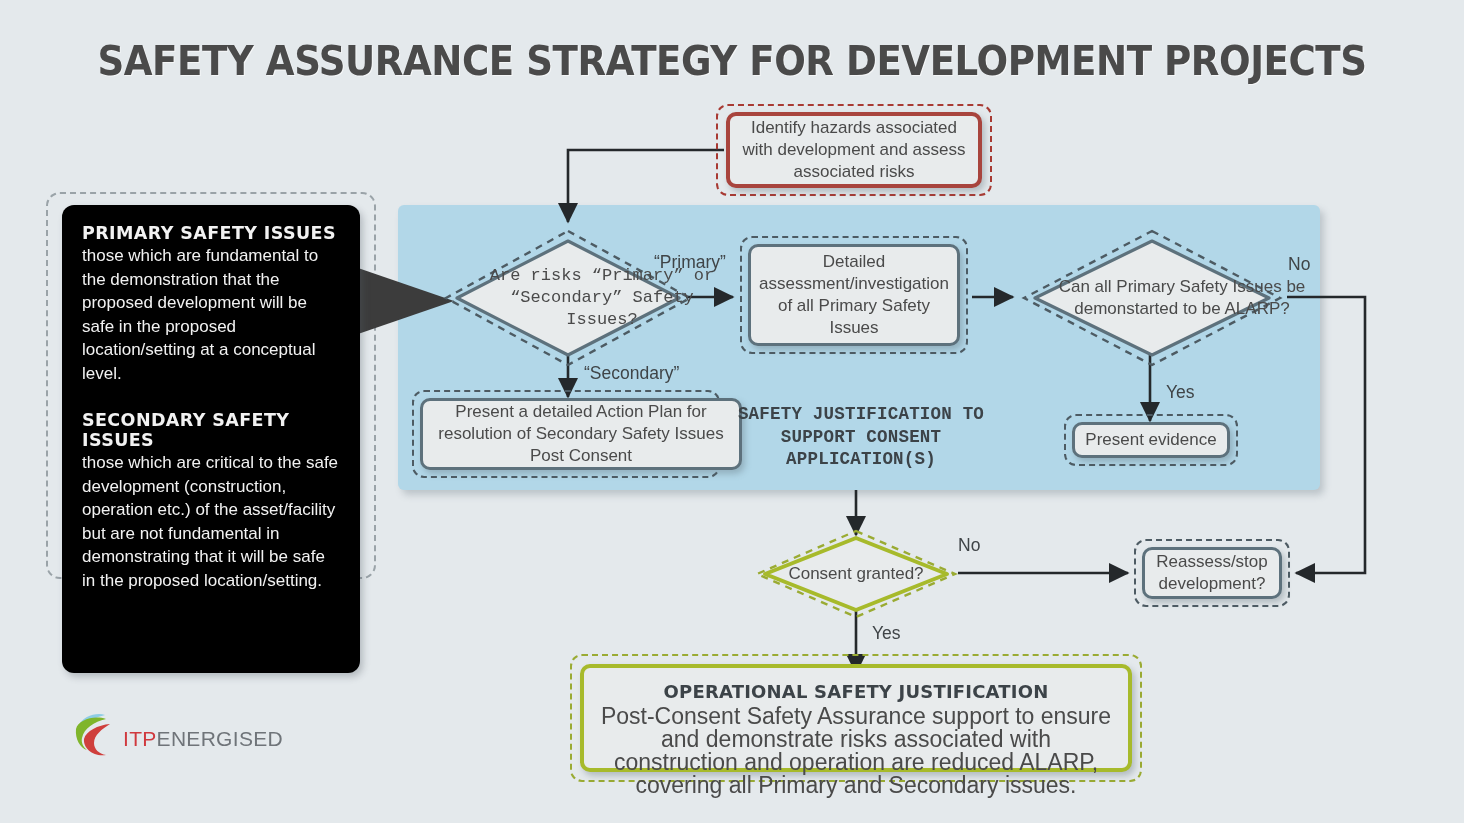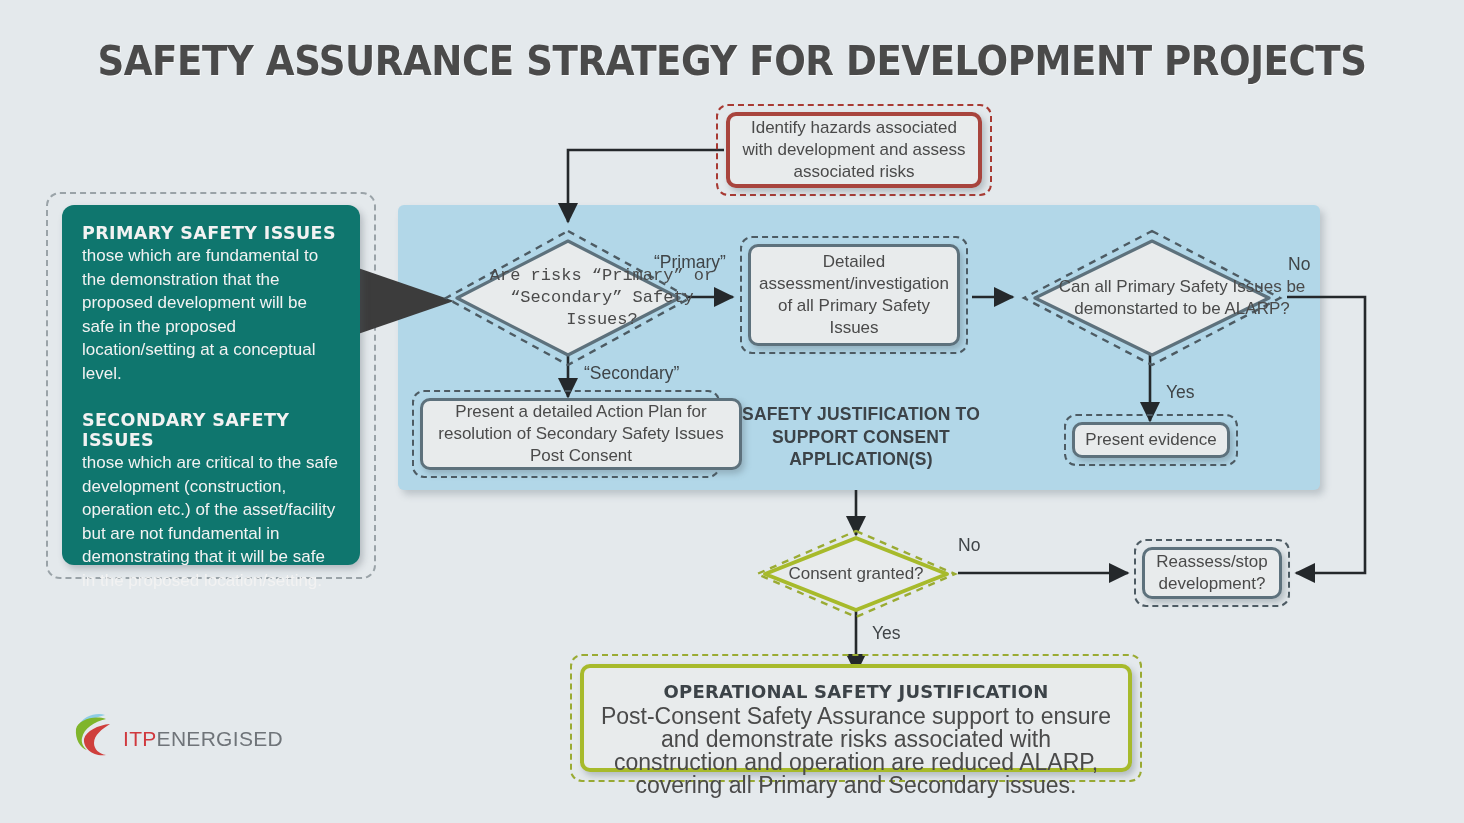--- a/index.html
+++ b/index.html
@@ -35,22 +35,22 @@
   }
 
   
   #sidebar-outer{
     position:absolute;left:46px;top:192px;width:330px;height:387px;
     border:2px dashed #9aa3a8;
     border-radius:14px;
     box-sizing:border-box;
   }
   #sidebar-box{
-    position:absolute;left:62px;top:205px;width:298px;height:360px;
-    background:#0f766e;
+    position:absolute;left:62px;top:205px;width:298px;height:468px;
+    background:#000000;
     border-radius:12px;
     box-shadow:3px 4px 7px rgba(80,90,100,.32);
     color:#f2f2f2;
     box-sizing:border-box;
     padding:18px 20px 0 20px;
   }
   #sidebar-box .head{
     font-weight:bold;font-size:17.5px;letter-spacing:.4px;margin-bottom:1px;
     font-family:"DejaVu Sans", sans-serif;
   }
@@ -101,21 +101,21 @@
   
   .elabel{
     position:absolute;color:#3f4447;font-size:17.5px;white-space:nowrap;
   }
 
   
   #panel-head{
     position:absolute;left:716px;top:403px;width:290px;
     text-align:center;color:#3c4348;
     font-weight:bold;font-size:17.5px;line-height:22.5px;letter-spacing:.2px;
-    font-family:Liberation Sans, sans-serif;
+    font-family:Liberation Mono, monospace;
   }
 
   
   #op-title{font-weight:bold;font-size:18px;letter-spacing:.2px;
     font-family:"DejaVu Sans", sans-serif;color:#3c4348;display:block;margin-bottom:2px;}
   #op-body{display:block;font-size:23px;line-height:23px;color:#4a4a4a;}
 
   
   #logo{position:absolute;left:72px;top:712px;width:260px;height:56px;}
   #logo-text{position:absolute;left:51px;top:15px;font-size:21px;letter-spacing:.3px;

